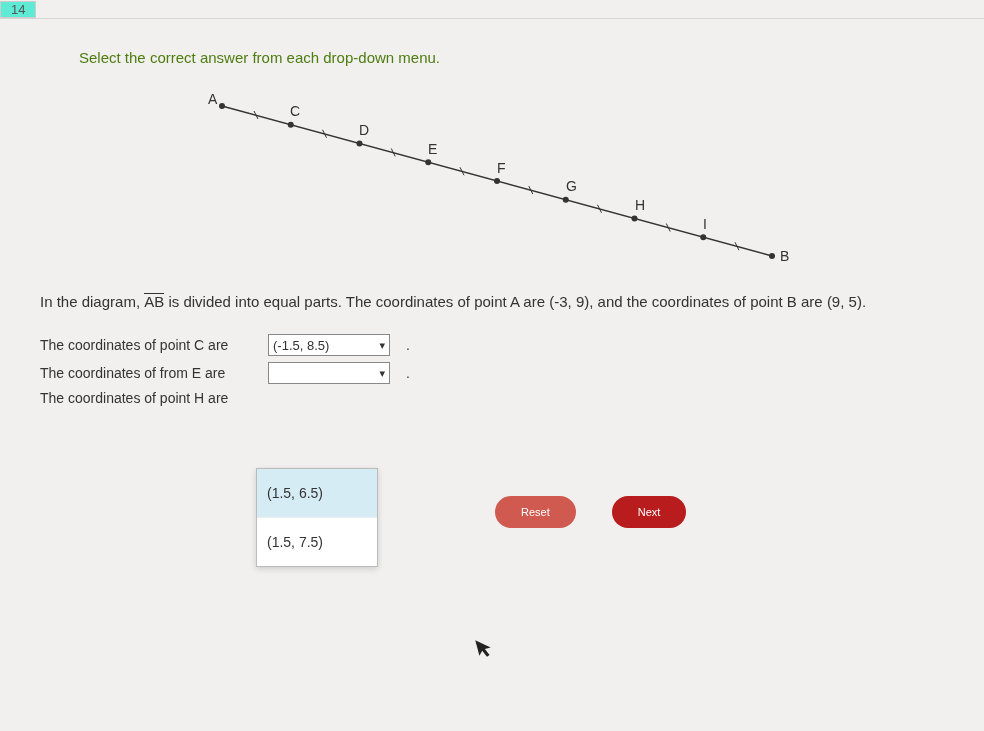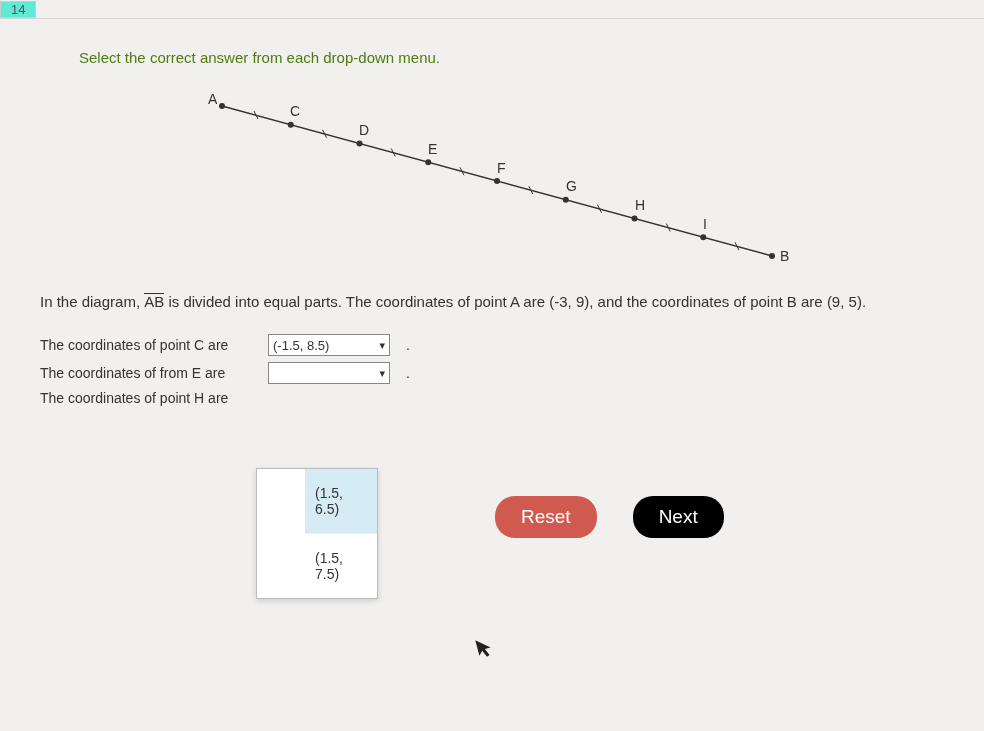--- a/index.html
+++ b/index.html
@@ -69,47 +69,46 @@
 .dropdown-open {
   position: absolute;
   left: 256px;
   top: 468px;
   width: 122px;
   background: #fff;
   border: 1px solid #bbb;
   box-shadow: 0 2px 6px rgba(0,0,0,0.15);
   font-size: 14px;
   color: #333;
-  padding-left: 48px;
 }
 .dropdown-open .opt {
   padding: 16px 10px;
   border-bottom: 1px solid #eee;
   cursor: pointer;
 }
 .dropdown-open .opt:last-child { border-bottom: none; }
 .dropdown-open .opt.hl { background: #d6ecf5; }
 .buttons {
   position: absolute;
   left: 495px;
   top: 496px;
   display: flex;
   gap: 36px;
 }
 .btn {
   border: none;
   border-radius: 20px;
   padding: 10px 26px;
-  font-size: 19px;
+  font-size: 11px;
   color: #fff;
   cursor: pointer;
   font-family: inherit;
 }
 .btn-reset { background: #d05a4f; }
-.btn-next { background: #000000; }
+.btn-next { background: #b91c1c; }
 .cursor-icon {
   position: absolute;
   left: 476px;
   top: 636px;
   font-size: 20px;
   color: #222;
   transform: rotate(-15deg);
 }
 </style>
 </head>

